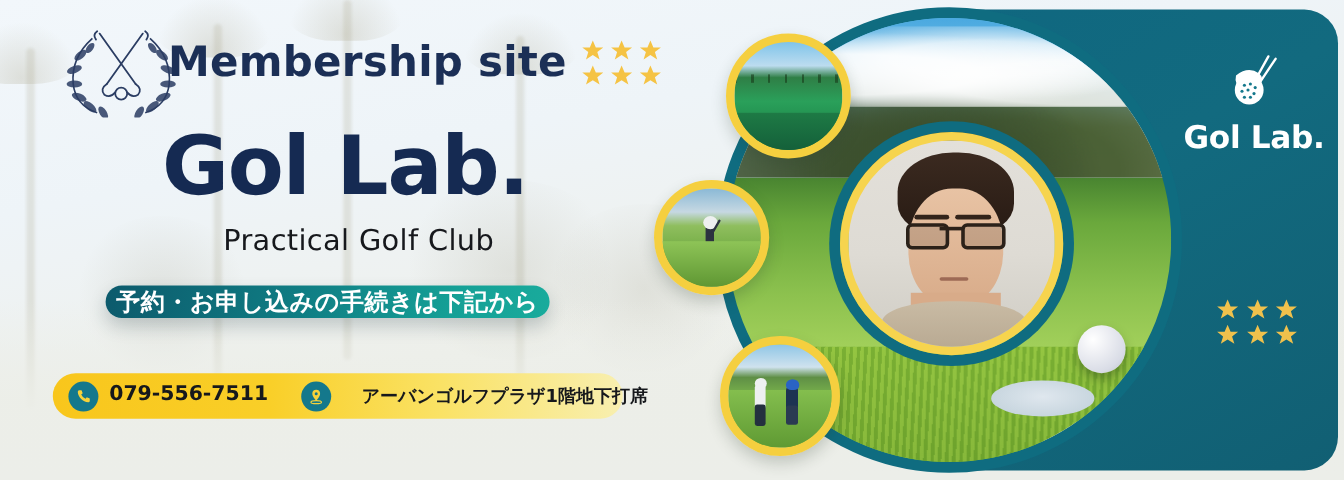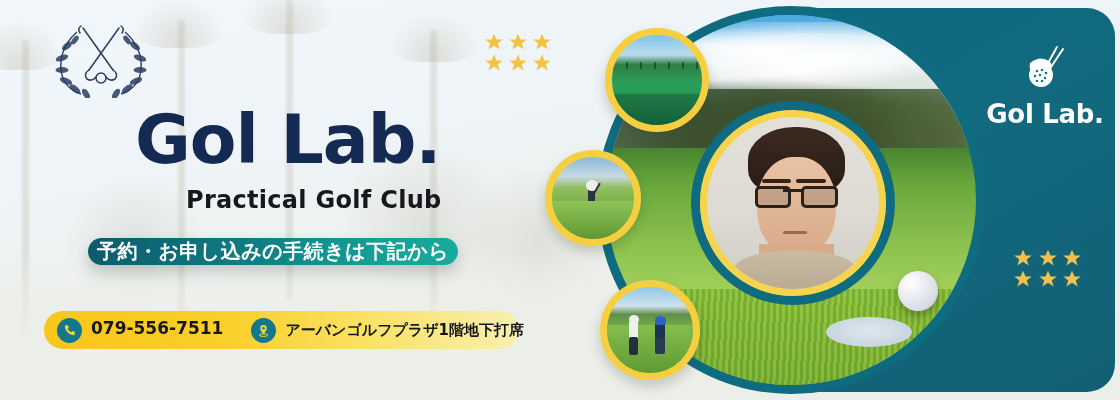--- a/index.html
+++ b/index.html
@@ -38,21 +38,21 @@
   .star-grid{display:grid;grid-template-columns:repeat(3,1fr);gap:1px 2px;}
   .star{width:20px;height:20px;display:block;}
 
   .brand{
     position:absolute;left:135px;top:106px;
     font-size:68px;line-height:1;font-weight:700;color:#152a52;letter-spacing:-1px;
     font-family:"DejaVu Sans","Liberation Sans",sans-serif;
   }
   .tagline{
     position:absolute;left:186px;top:186px;
-    font-size:24px;font-weight:700;color:#16181c;letter-spacing:.3px;
+    font-size:24px;font-weight:400;color:#16181c;letter-spacing:.3px;
     font-family:"DejaVu Sans","Liberation Sans",sans-serif;
   }
 
   .cta-pill{
     position:absolute;left:88px;top:238px;width:370px;height:27px;
     border-radius:22px;
     background:linear-gradient(100deg,#0c5a6c 0%,#107e84 45%,#15a096 78%,#19ab9c 100%);
     box-shadow:0 7px 14px rgba(30,60,70,.22);
     display:flex;align-items:center;justify-content:center;
   }
@@ -220,20 +220,21 @@
         <ellipse cx="93" cy="42" rx="6.5" ry="3" transform="rotate(20 93 42)"></ellipse>
         <ellipse cx="93" cy="54" rx="6.5" ry="3" transform="rotate(0 93 54)"></ellipse>
         <ellipse cx="89" cy="65" rx="6.5" ry="3" transform="rotate(-22 89 65)"></ellipse>
         <ellipse cx="80" cy="73" rx="6.5" ry="3" transform="rotate(-40 80 73)"></ellipse>
         <ellipse cx="69" cy="78" rx="6" ry="3" transform="rotate(-58 69 78)"></ellipse>
         <ellipse cx="28" cy="24" rx="5" ry="2.6" transform="rotate(-52 28 24)"></ellipse>
         <ellipse cx="80" cy="24" rx="5" ry="2.6" transform="rotate(52 80 24)"></ellipse>
       </g>
     </svg>
 
+    <div class="membership">Membership site</div>
 
     <div class="stars-top">
       <div class="star-grid">
         <svg class="star" viewBox="0 0 24 24">
             <polygon points="12,2 15,9 22.5,9 16.5,13.7 18.8,21 12,16.6 5.2,21 7.5,13.7 1.5,9 9,9" fill="#f5c344"></polygon>
           </svg>
         <svg class="star" viewBox="0 0 24 24">
             <polygon points="12,2 15,9 22.5,9 16.5,13.7 18.8,21 12,16.6 5.2,21 7.5,13.7 1.5,9 9,9" fill="#f5c344"></polygon>
           </svg>
         <svg class="star" viewBox="0 0 24 24">
@@ -260,21 +261,21 @@
 
     <div class="info-pill">
       <div style="display:flex;align-items:flex-start;gap:9px;margin-left:13px;">
         <span class="ico-circle">
           <svg width="15" height="15" viewBox="0 0 24 24" fill="none" stroke="#f7d23a" stroke-width="2.4" stroke-linecap="round">
             <path d="M6.5 3.5 l3 0 1.6 4 -2 1.6 a11 11 0 0 0 5.8 5.8 l1.6 -2 4 1.6 0 3 a2 2 0 0 1 -2.2 2 C11.5 19 5 12.5 4.5 5.7 A2 2 0 0 1 6.5 3.5z" fill="#f7d23a" stroke="none"></path>
           </svg>
         </span>
         <span class="info-txt">079-556-7511</span>
       </div>
-      <div style="display:flex;align-items:center;gap:9px;margin-left:28px;">
+      <div style="display:flex;align-items:center;gap:25px;margin-left:28px;">
         <span class="ico-circle">
           <svg width="15" height="15" viewBox="0 0 24 24">
             <path d="M12 3 a5.2 5.2 0 0 0 -5.2 5.2 c0 3.9 5.2 9.4 5.2 9.4 s5.2 -5.5 5.2 -9.4 A5.2 5.2 0 0 0 12 3z" fill="#f7d23a"></path>
             <circle cx="12" cy="8.2" r="2" fill="#14788c"></circle>
             <ellipse cx="12" cy="19.4" rx="7" ry="2" fill="none" stroke="#f7d23a" stroke-width="1.6"></ellipse>
           </svg>
         </span>
         <span class="info-txt addr-txt">アーバンゴルフプラザ1階地下打席</span>
       </div>
     </div>

